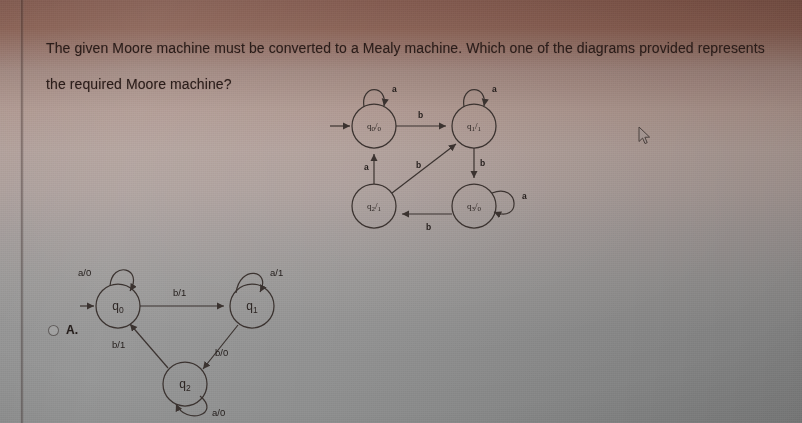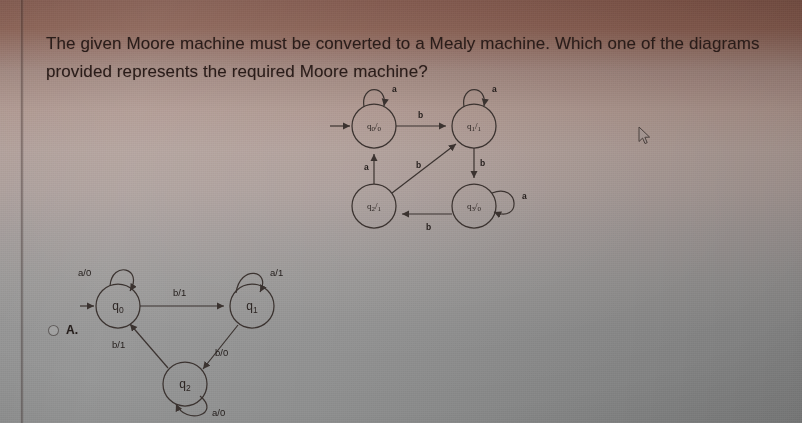--- a/index.html
+++ b/index.html
@@ -59,22 +59,22 @@
   #page-edge{
     position:absolute; left:20px; top:0; width:4px; height:423px;
     background:linear-gradient(90deg, rgba(255,255,255,0.10), rgba(40,25,22,0.42) 45%, rgba(255,255,255,0.06));
     filter:blur(.4px);
   }
 
   
   #question{
     position:absolute; left:46px; top:30px; width:740px;
     color:#2a1d1a;
-    font-size:17px;
-    line-height:28px;
+    font-size:14px;
+    line-height:36px;
     letter-spacing:.1px;
     text-shadow:0 0 1px rgba(60,35,30,.35);
   }
 
   
   .diagram{ position:absolute; }
   #moore-diagram{ left:322px; top:78px; width:220px; height:160px; }
   #option-a-diagram{ left:60px; top:258px; width:240px; height:165px; }
 
   .st-circle{ fill:none; stroke:#3b3330; stroke-width:1.25; }

